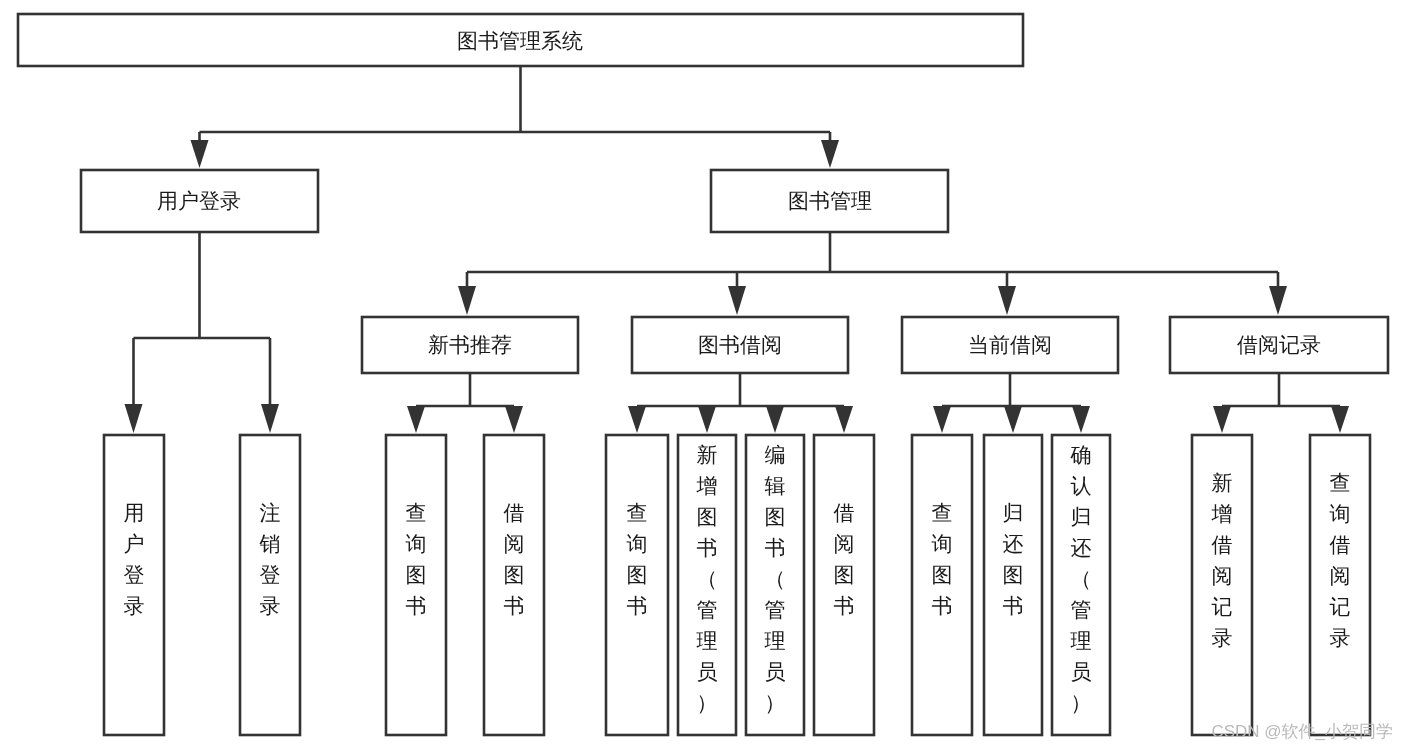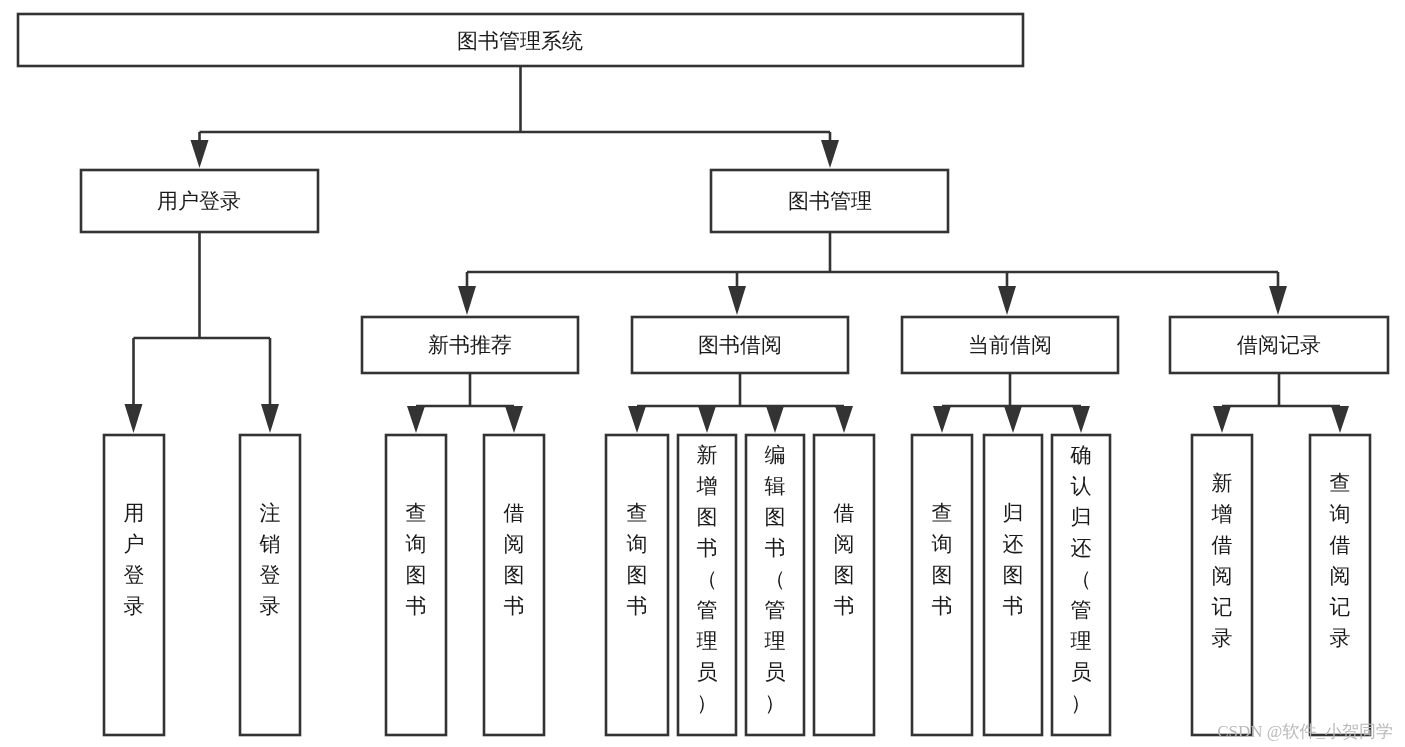--- a/index.html
+++ b/index.html
@@ -43,21 +43,21 @@
   .node-label-v {
     fill: #1a1a1a;
     font-family: "Liberation Sans", "DejaVu Sans", sans-serif;
     font-size: 21px;
     text-anchor: middle;
   }
   .watermark {
     position: absolute;
     right: 12px;
     bottom: 4px;
-    font-family: Liberation Serif, serif;
+    font-family: Liberation Sans, sans-serif;
     font-size: 17px;
     color: #b9b9b9;
     white-space: nowrap;
     pointer-events: none;
   }
 </style>
 </head>
 <body>
 
 <svg id="diagram" viewBox="0 0 1405 747">

